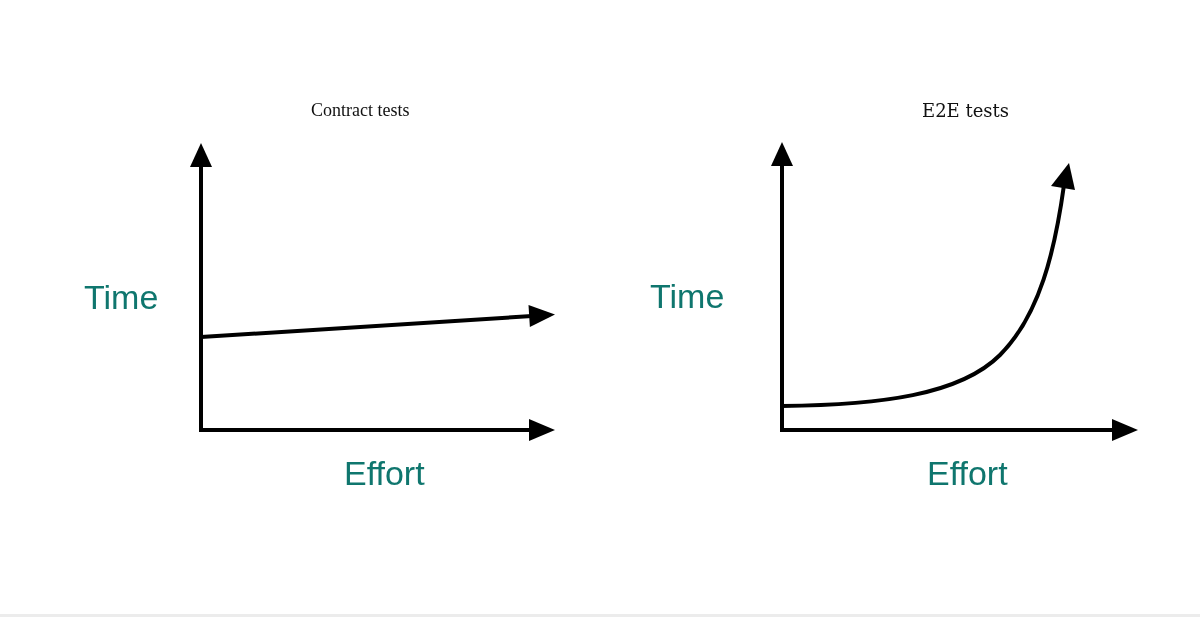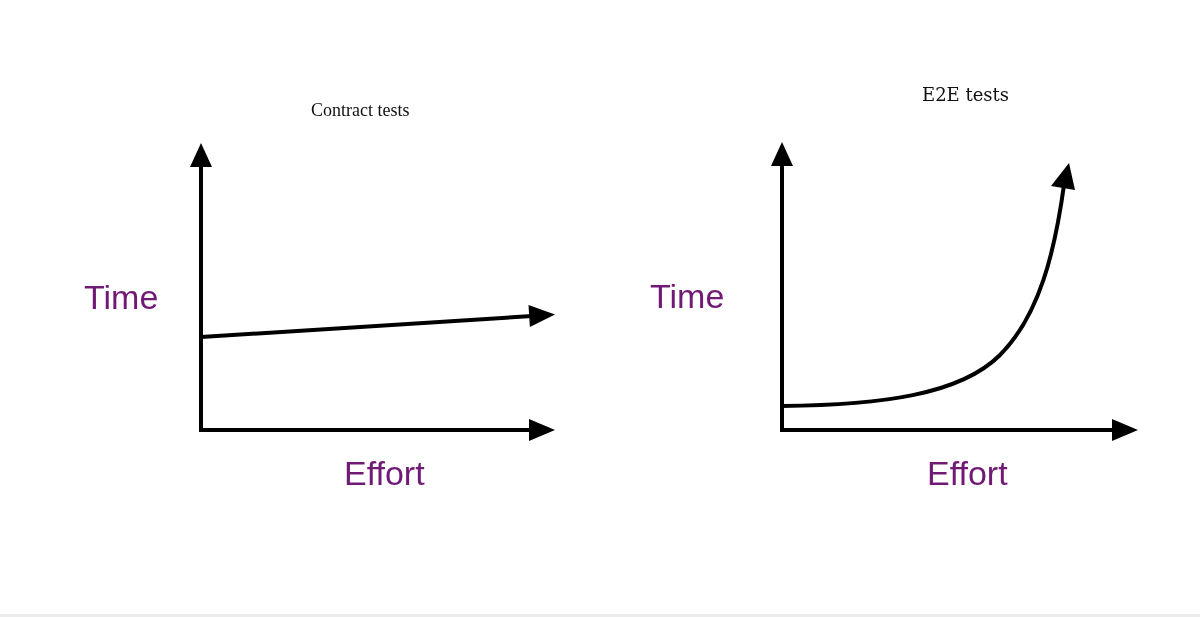--- a/index.html
+++ b/index.html
@@ -1,26 +1,26 @@
 <!DOCTYPE html>
 <html><head>
 <meta charset="utf-8">
 <style>
   html, body { margin:0; padding:0; background:#ffffff; }
   body { width:1200px; height:617px; position:relative; overflow:hidden; font-family:"Liberation Sans", sans-serif; }
   .title { position:absolute; font-family:"DejaVu Serif", serif; font-size:18px; color:#111; }
-  .label { position:absolute; font-family:"Liberation Sans", sans-serif; font-size:34px; color:#701a75; }
+  .label { position:absolute; font-family:"Liberation Sans", sans-serif; font-size:34px; color:#0f766e; }
   svg.canvas { position:absolute; left:0; top:0; }
   .bottom-rule { position:absolute; left:0; top:614px; width:1200px; height:3px; background:#ececec; }
 </style>
 </head>
 <body>
 
 <div class="title" style="left:311px; top:100px;font-family:Liberation Serif, serif;">Contract tests</div>
-<div class="title" style="left:922px; top:84px;">E2E tests</div>
+<div class="title" style="left:922px; top:100px;">E2E tests</div>
 
 <div class="label" style="left:84px; top:278px;">Time</div>
 <div class="label" style="left:344px; top:454px;">Effort</div>
 <div class="label" style="left:650px; top:277px;">Time</div>
 <div class="label" style="left:927px; top:454px;">Effort</div>
 
 <svg class="canvas" width="1200" height="617" viewBox="0 0 1200 617">
   <defs>
     <marker id="ah" viewBox="0 0 10 10" refX="9" refY="5" markerWidth="7" markerHeight="7" markerUnits="userSpaceOnUse" orient="auto"></marker>
   </defs>

